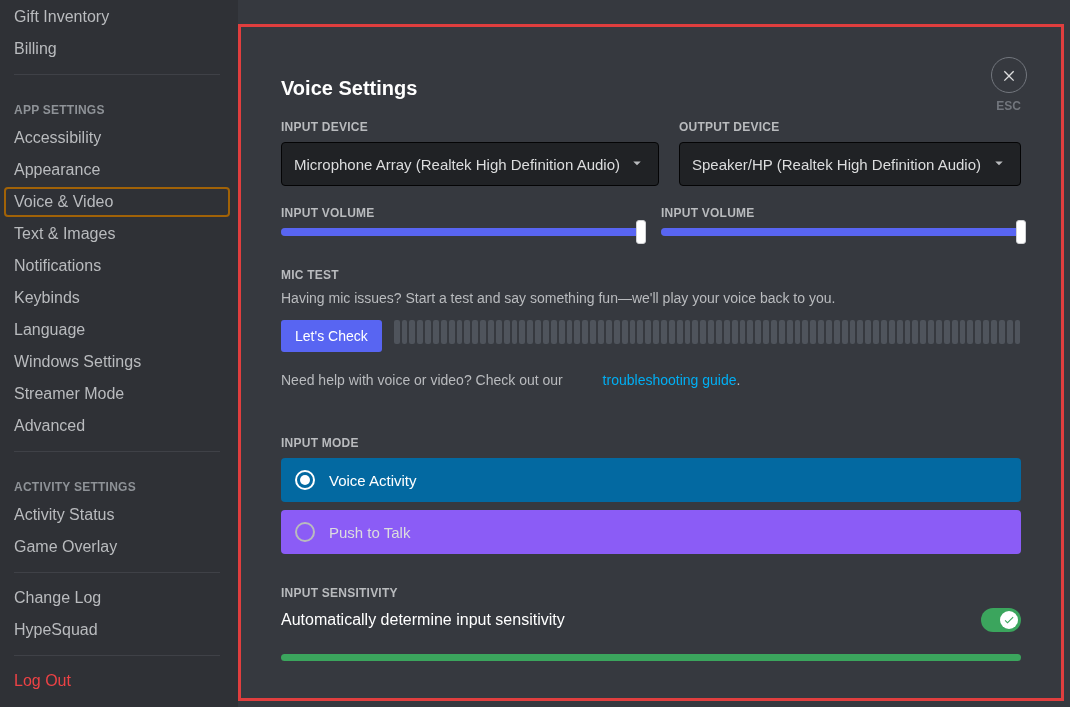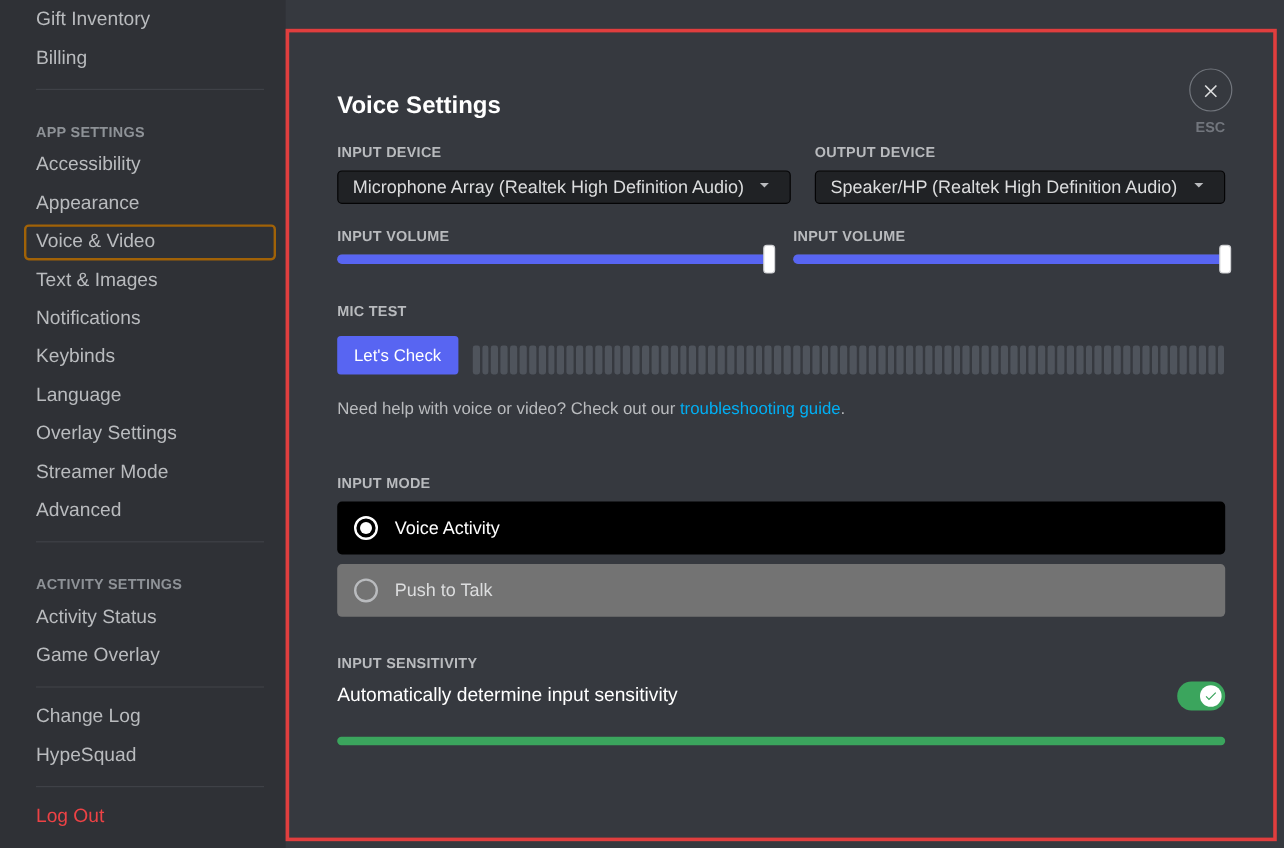--- a/index.html
+++ b/index.html
@@ -8,21 +8,21 @@
     background: #36393f;
     color: #dcddde;
     width: 1070px;
     height: 707px;
     overflow: hidden;
     display: flex;
   }
   .sidebar {
     width: 238px;
     background: #2f3136;
-    padding: 0 8px 0 20px;
+    padding: 0 8px 0 4px;
     overflow-y: auto;
     flex-shrink: 0;
   }
   .sidebar-item {
     padding: 6px 10px;
     margin: 2px 0;
     border-radius: 4px;
     color: #b9bbbe;
     font-size: 16px;
     cursor: pointer;
@@ -91,21 +91,21 @@
     font-size: 12px;
     font-weight: 700;
     color: #b9bbbe;
     letter-spacing: .02em;
     margin-bottom: 8px;
   }
   .dropdown {
     background: #202225;
     border: 1px solid #040405;
     border-radius: 4px;
-    height: 28px;
+    height: 44px;
     display: flex;
     align-items: center;
     padding: 0 12px;
     color: #dcddde;
     font-size: 15px;
     justify-content: space-between;
     cursor: pointer;
     overflow: hidden;
   }
   .dropdown span:first-child { white-space: nowrap; overflow: hidden; text-overflow: clip; flex: 1; }
@@ -129,21 +129,21 @@
     top: 50%;
     transform: translate(-50%, -50%);
     width: 10px;
     height: 24px;
     background: #fff;
     border-radius: 3px;
     border: 1px solid #d0d1d4;
   }
   .mic-test { margin-top: 32px; }
   .helper-text { color: #b9bbbe; font-size: 14px; margin-top: 4px; }
-  .mic-row { display: flex; align-items: flex-end; gap: 12px; margin-top: 14px; }
+  .mic-row { display: flex; align-items: flex-start; gap: 12px; margin-top: 14px; }
   .btn-primary {
     background: #5865f2;
     color: #fff;
     border: none;
     border-radius: 3px;
     padding: 8px 14px;
     font-size: 14px;
     cursor: pointer;
   }
   .mic-bars {
@@ -151,33 +151,33 @@
     height: 24px;
     display: flex;
     gap: 2px;
   }
   .mic-bars span {
     flex: 1;
     background: #4f545c;
     border-radius: 2px;
   }
   .help-line { margin-top: 20px; color: #b9bbbe; font-size: 14px; }
-  .help-line a { color: #00aff4; text-decoration: none; cursor: pointer; }
+  .help-line a { color: #00aff4; text-decoration: none; cursor: pointer; margin-left: 36px; }
   .input-mode { margin-top: 48px; }
   .radio-row {
-    background: #737373;
+    background: #8b5cf6;
     border-radius: 4px;
     padding: 12px 14px;
     display: flex;
     align-items: center;
     gap: 14px;
     margin-bottom: 8px;
     cursor: pointer;
   }
-  .radio-row.active { background: #000000; }
+  .radio-row.active { background: #0369a1; }
   .radio-outer {
     width: 20px; height: 20px;
     border: 2px solid #b9bbbe;
     border-radius: 50%;
     display: flex; align-items: center; justify-content: center;
   }
   .radio-row.active .radio-outer { border-color: #fff; }
   .radio-inner {
     width: 10px; height: 10px;
     background: #fff;
@@ -220,21 +220,21 @@
   <div class="sidebar-item">Billing</div>
   <div class="sidebar-sep"></div>
   <div class="sidebar-header">APP SETTINGS</div>
   <div class="sidebar-item">Accessibility</div>
   <div class="sidebar-item">Appearance</div>
   <div class="sidebar-item highlighted">Voice &amp; Video</div>
   <div class="sidebar-item">Text &amp; Images</div>
   <div class="sidebar-item">Notifications</div>
   <div class="sidebar-item">Keybinds</div>
   <div class="sidebar-item">Language</div>
-  <div class="sidebar-item">Overlay Settings</div>
+  <div class="sidebar-item">Windows Settings</div>
   <div class="sidebar-item">Streamer Mode</div>
   <div class="sidebar-item">Advanced</div>
   <div class="sidebar-sep"></div>
   <div class="sidebar-header">ACTIVITY SETTINGS</div>
   <div class="sidebar-item">Activity Status</div>
   <div class="sidebar-item">Game Overlay</div>
   <div class="sidebar-sep"></div>
   <div class="sidebar-item">Change Log</div>
   <div class="sidebar-item">HypeSquad</div>
   <div class="sidebar-sep"></div>
@@ -288,20 +288,21 @@
       <div class="section-label">INPUT VOLUME</div>
       <div class="slider-track">
         <div class="slider-fill" style="width:100%"></div>
         <div class="slider-thumb" style="left:100%"></div>
       </div>
     </div>
   </div>
 
   <div class="mic-test">
     <div class="section-label">MIC TEST</div>
+    <div class="helper-text">Having mic issues? Start a test and say something fun—we'll play your voice back to you.</div>
     <div class="mic-row">
       <button class="btn-primary">Let's Check</button>
       <div class="mic-bars" id="mic-bars">
           <span></span>
           <span></span>
           <span></span>
           <span></span>
           <span></span>
           <span></span>
           <span></span>

